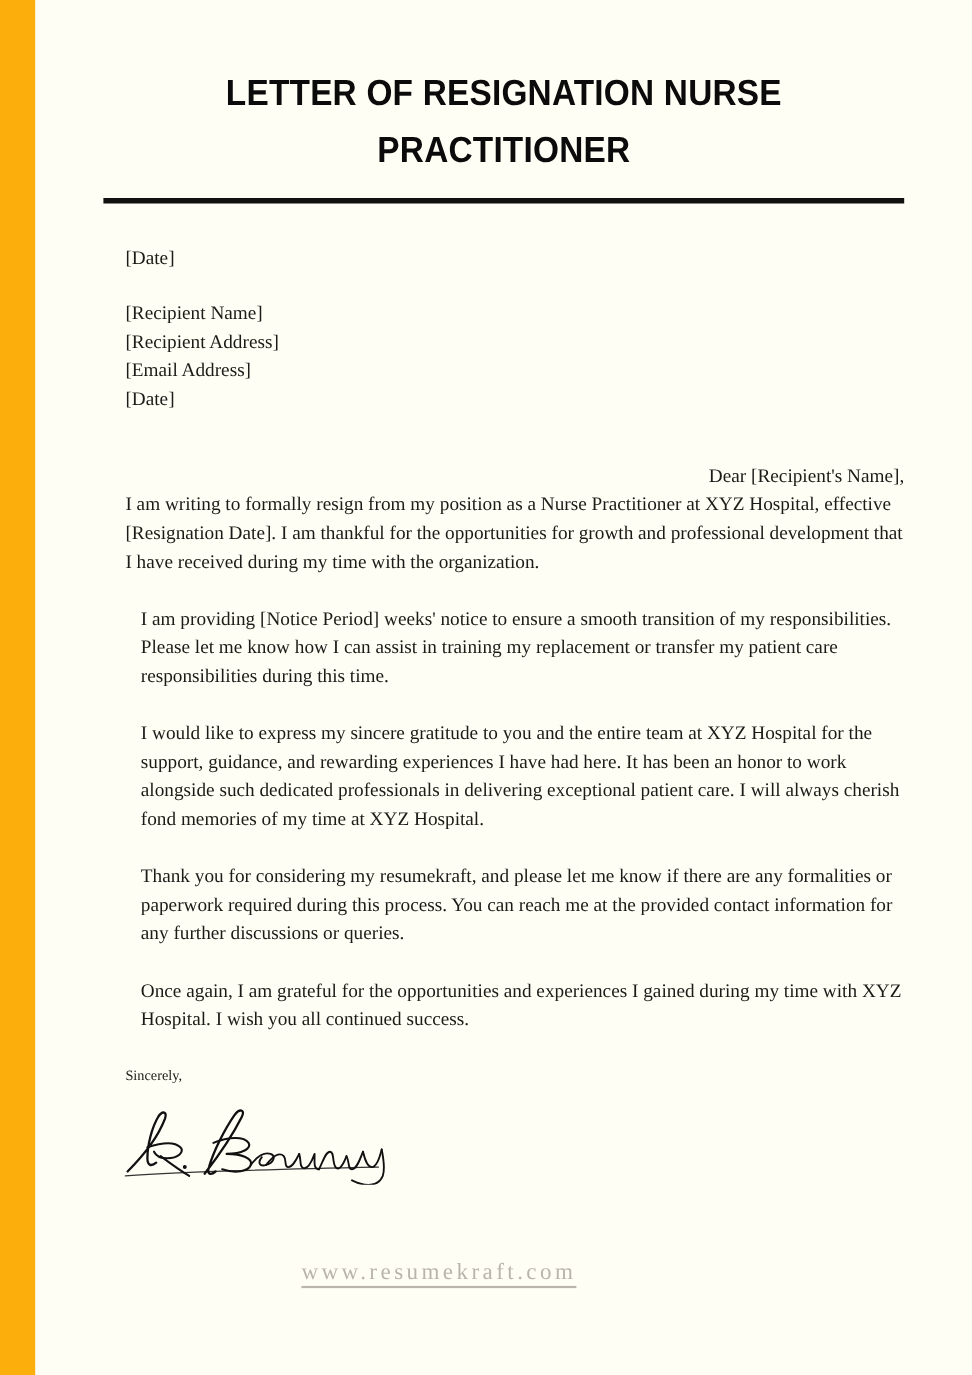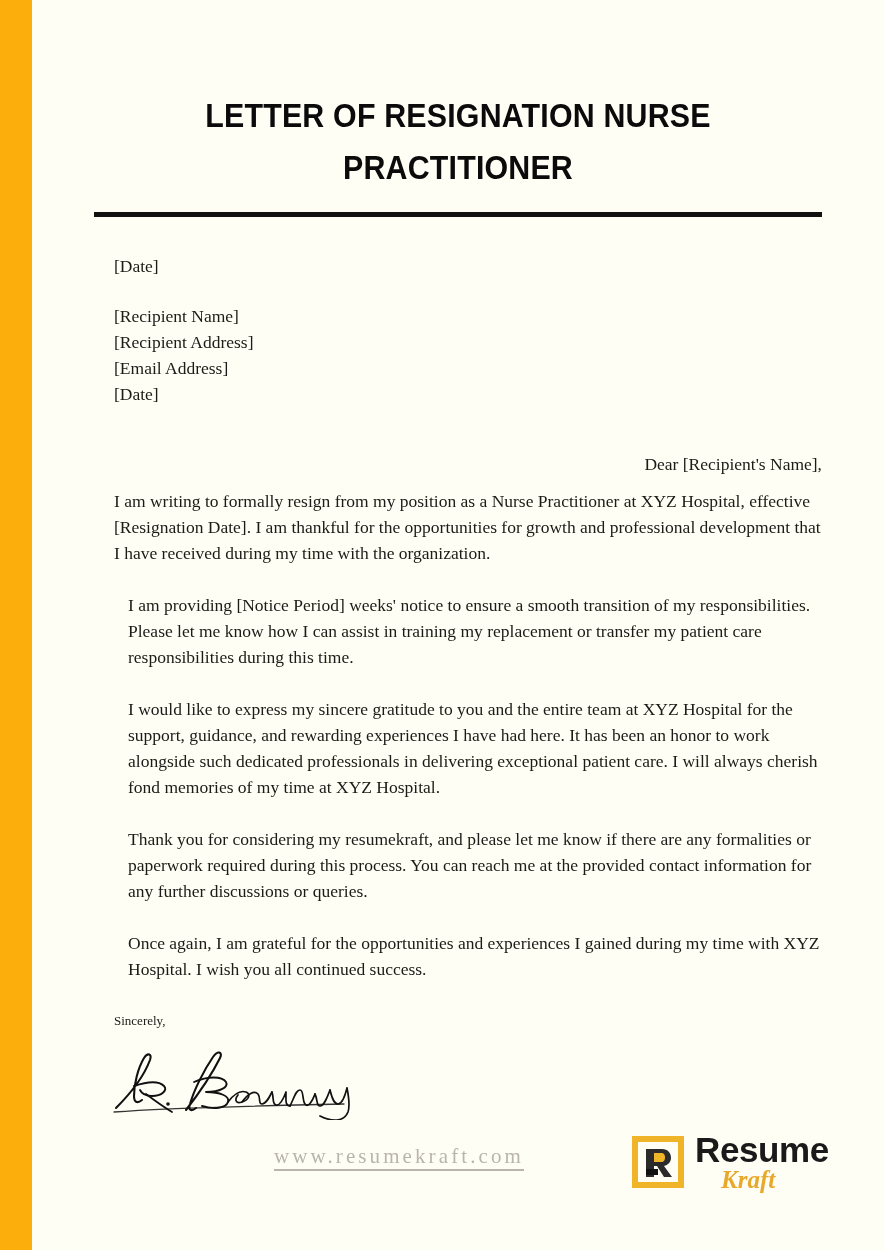--- a/index.html
+++ b/index.html
@@ -37,21 +37,21 @@
     position: absolute;
     left: 32px;
     top: 0;
     width: 852px;
     height: 1250px;
     box-sizing: border-box;
   }
 
   
   .title-block {
-    padding-top: 90px;
+    padding-top: 58px;
   }
   .doc-title {
     margin: 0 auto;
     width: 640px;
     text-align: center;
     font-family: "Liberation Sans", "DejaVu Sans", sans-serif;
     font-weight: 700;
     font-size: 33px;
     line-height: 52px;
     letter-spacing: 0.2px;
@@ -95,21 +95,21 @@
     text-align: right;
   }
 
   .body-para {
     margin: 0 0 0 0;
     font-size: 17.5px;
     line-height: 26px;
     text-align: left;
   }
   .body-para.first {
-    margin-top: 13px;
+    margin-top: 2px;
   }
   .body-para.spaced {
     margin-top: 26px;
     margin-left: 14px;
   }
 
   .closing {
     margin: 26px 0 0 0;
     font-size: 13px;
     line-height: 26px;
@@ -247,30 +247,16 @@
             <path d="M8 70 C60 66, 140 64, 238 62" stroke-width="1.3" opacity="0.85"></path>
           </g>
         </svg>
       </div>
 
     </div>
 
     <div class="footer">
       <a class="site-url" href="#">www.resumekraft.com</a>
 
-      <div class="brand">
-        <div class="brand-mark">
-          <svg viewBox="0 0 52 52" width="52" height="52" xmlns="http://www.w3.org/2000/svg" aria-hidden="true">
-            <rect x="3" y="3" width="46" height="46" fill="none" stroke="#f0b429" stroke-width="6"></rect>
-            <path d="M14 13 H30 C36 13, 39 17, 39 22 C39 26, 36 29, 32 30 L40 41 H32 L25 30 H22 V41 H14 Z" fill="#2b2b2b"></path>
-            <rect x="14" y="33" width="12" height="6" fill="#111111"></rect>
-            <path d="M22 17 H29 C32 17, 33 19, 33 21.5 C33 24, 32 26, 29 26 H22 Z" fill="#f0b429"></path>
-          </svg>
-        </div>
-        <div class="brand-words">
-          <div class="brand-resume">Resume</div>
-          <div class="brand-kraft">Kraft</div>
-        </div>
-      </div>
     </div>
 
   </div>
 </div>
 
 </body></html>

